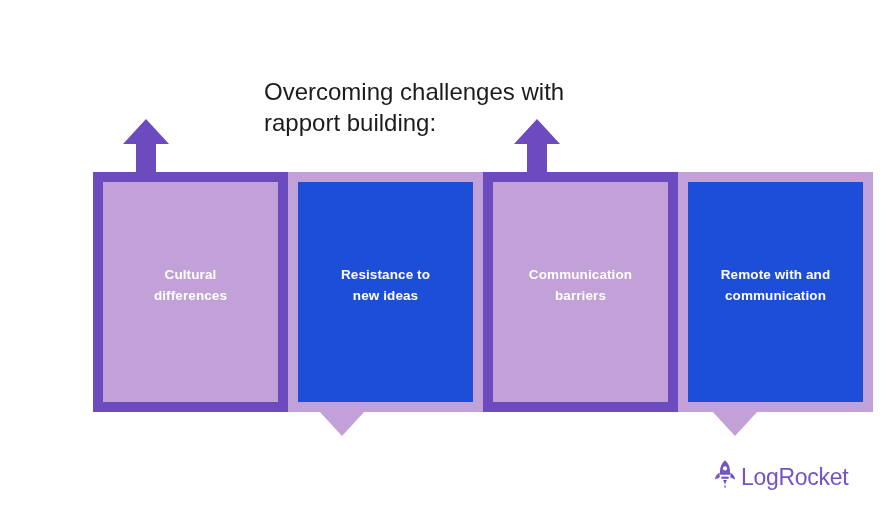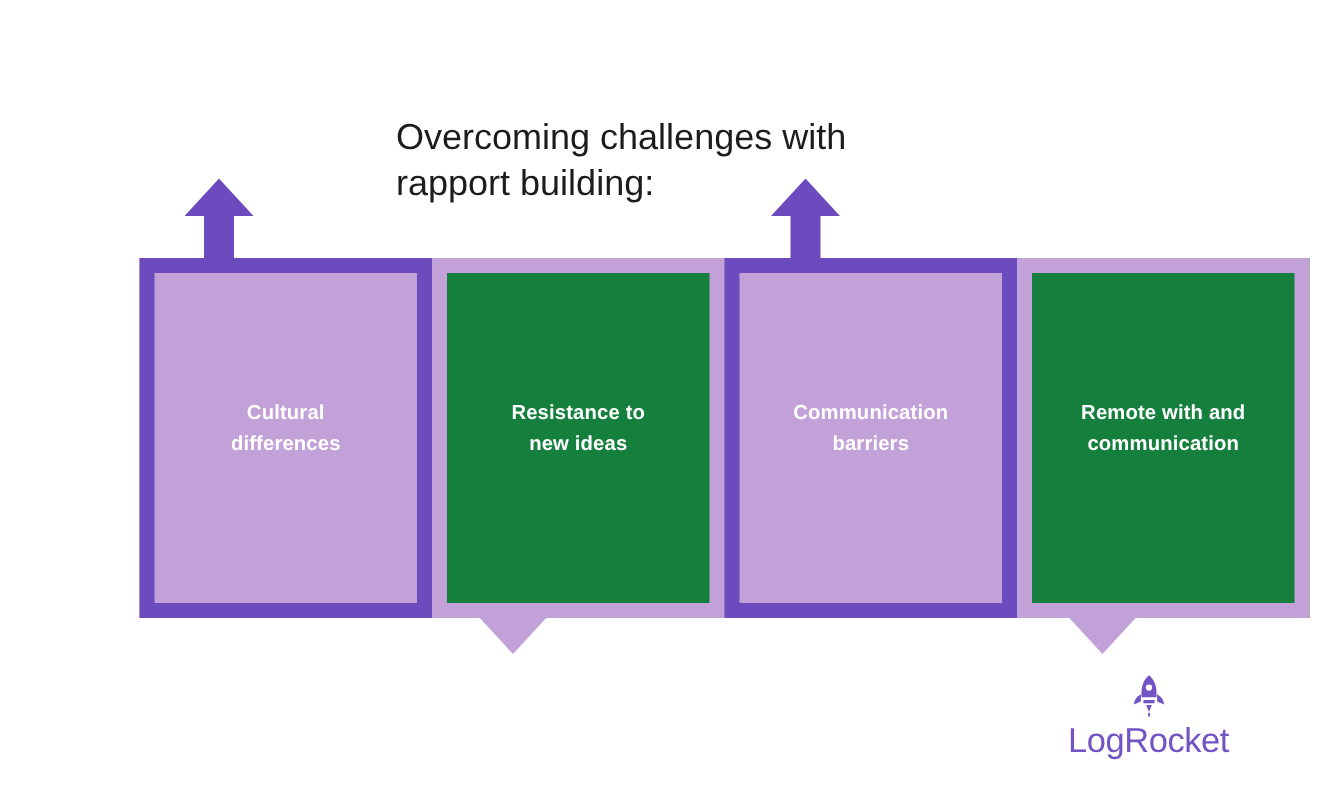--- a/index.html
+++ b/index.html
@@ -58,21 +58,21 @@
     position: relative;
   }
 
   
   .box.light {
     background: #c2a0d8;
     border-color: #6b4bbd;
   }
   
   .box.dark {
-    background: #15803d;
+    background: #1d4ed8;
     border-color: #c2a0d8;
   }
 
   .box-label {
     color: #ffffff;
     font-size: 13.5px;
     font-weight: 700;
     line-height: 21px;
     text-align: center;
     white-space: pre-line;
@@ -89,25 +89,24 @@
   }
   .arrow svg { display: block; width: 100%; height: 100%; }
 
   .arrow.up   { top: 119px; }
   .arrow.down { top: 376px; }
 
   
   .logo {
     position: absolute;
     left: 712px;
-    top: 449px;
+    top: 459px;
     display: flex;
-    align-items: center;
+    align-items: flex-end;
     gap: 3px;
-    flex-direction: column;
   }
   .logo-mark { width: 26px; height: 30px; display: block; }
   .logo-text {
     font-size: 23px;
     color: #7254c4;
     font-weight: 400;
     letter-spacing: -0.3px;
     line-height: 1;
   }
 </style>

